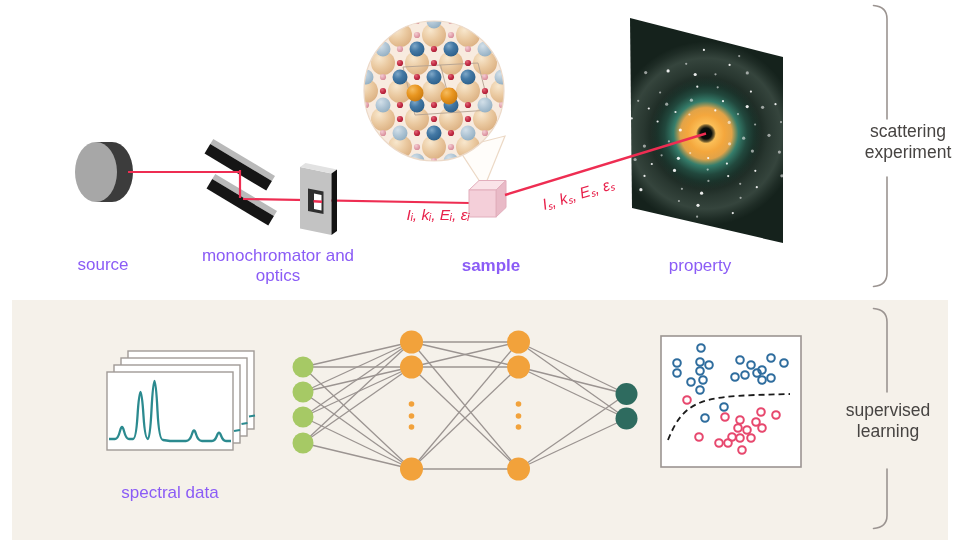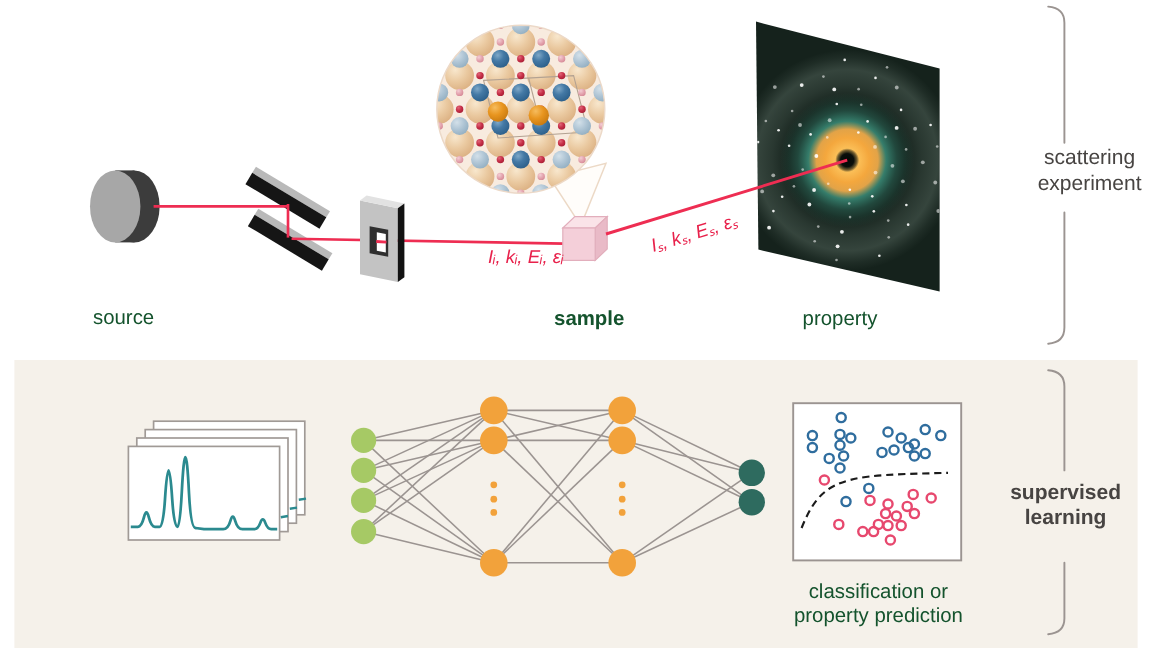--- a/index.html
+++ b/index.html
@@ -1,20 +1,20 @@
 <!DOCTYPE html>
 <html><head>
 <meta charset="utf-8">
 <style>
   html,body{margin:0;padding:0;background:#ffffff;}
   .stage{position:relative;width:960px;height:540px;overflow:hidden;background:#ffffff;
          font-family:"Liberation Sans",sans-serif;}
   .panel{position:absolute;left:12px;top:300px;width:936px;height:240px;background:#f5f1ea;}
   svg.art{position:absolute;left:0;top:0;}
-  .lbl{position:absolute;color:#14532d;font-size:17px;line-height:20px;text-align:center;}
+  .lbl{position:absolute;color:#8b5cf6;font-size:17px;line-height:20px;text-align:center;}
   .bracket-lbl{position:absolute;color:#474442;font-size:17.5px;line-height:21px;text-align:center;}
   .beam-lbl{position:absolute;color:#e8214b;font-size:15.5px;font-style:italic;text-align:center;white-space:nowrap;}
   .rot{transform:rotate(-17deg);transform-origin:0 0;}
 </style>
 </head>
 <body>
 
 <div class="stage">
   <div class="panel"></div>
 
@@ -407,21 +407,22 @@
 
     <g fill="none" stroke="#9b9491" stroke-width="1.6" stroke-linecap="round">
       <path d="M 873.5,5.5 Q 887,6.5 887,19 L 887,119"></path>
       <path d="M 887,177 L 887,273 Q 887,285.5 873.5,286.5"></path>
       <path d="M 873.5,308.5 Q 887,309.5 887,322 L 887,392"></path>
       <path d="M 887,469 L 887,515.5 Q 887,527.5 873.5,528.5"></path>
     </g>
   </svg>
 
   <div class="lbl" style="left:58px;top:255px;width:90px;">source</div>
+  <div class="lbl" style="left:200px;top:246px;width:156px;">monochromator and optics</div>
   <div class="lbl" style="left:448px;top:256px;width:86px;font-weight:bold;">sample</div>
   <div class="lbl" style="left:652px;top:256px;width:96px;">property</div>
   <div class="beam-lbl" style="left:396px;top:206px;width:84px;">Iᵢ, kᵢ, Eᵢ, εᵢ</div>
   <div class="beam-lbl rot" style="left:529px;top:197px;width:96px;">Iₛ, kₛ, Eₛ, εₛ</div>
   <div class="bracket-lbl" style="left:843px;top:121px;width:130px;">scattering experiment</div>
 
-  <div class="lbl" style="left:650px;top:483px;width:164px;">classification or property prediction</div>
-  <div class="bracket-lbl" style="left:823px;top:400px;width:130px;font-weight:bold;">supervised learning</div>
+  <div class="lbl" style="left:106px;top:483px;width:128px;">spectral data</div>
+  <div class="bracket-lbl" style="left:823px;top:400px;width:130px;">supervised learning</div>
 </div>
 
 </body></html>

